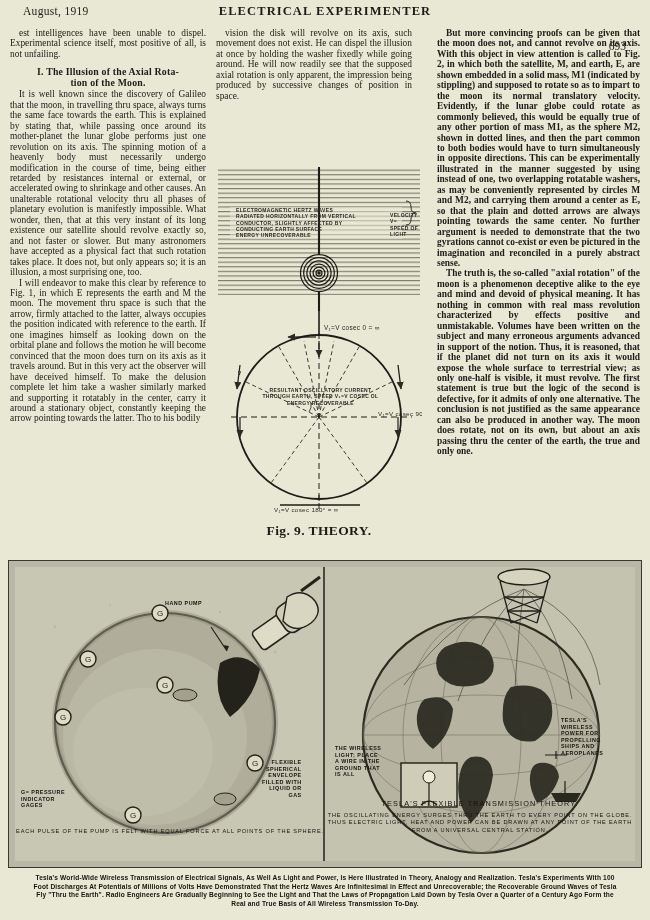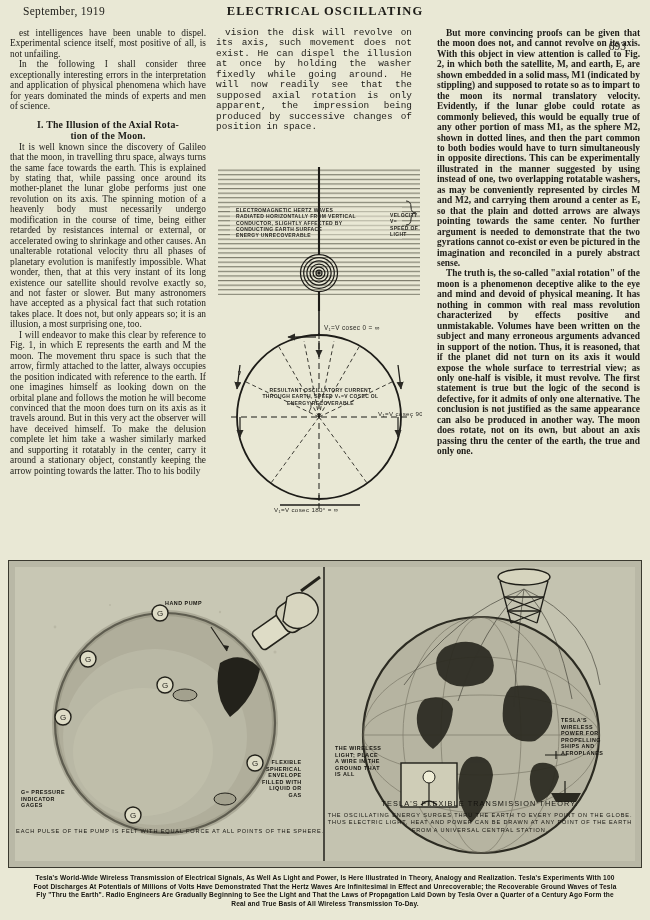--- a/index.html
+++ b/index.html
@@ -16,21 +16,21 @@
   .runhead{position:absolute;left:0;top:0;width:650px;height:26px;}
   .rh-date{position:absolute;left:23px;top:5px;font-size:11.5px;letter-spacing:.3px;}
   .rh-title{position:absolute;left:0;top:4px;width:650px;text-align:center;
             font-family:"Liberation Serif",serif;font-weight:bold;font-size:12.5px;letter-spacing:1.1px;}
   .rh-page{position:absolute;right:24px;top:15px;font-size:11.5px;margin-top:25px;}
 
   
   .cols{position:absolute;left:0;top:28px;width:650px;height:525px;}
   .col{position:absolute;top:0;width:196px;}
   .col1{left:10px;}
-  .col2{left:216px;font-family:Liberation Mono, monospace;}
+  .col2{left:216px;}
   .col3{left:437px;width:203px;font-weight:bold;}
 
   .col p{
     margin:0;
     font-size:9.4px;
     line-height:10.45px;
     text-align:justify;
     text-justify:inter-word;
     text-indent:9px;
     hyphens:none;
@@ -81,30 +81,29 @@
            font-family:"Liberation Sans",sans-serif;font-weight:bold;
            font-size:6.6px;line-height:8.6px;letter-spacing:.15px;
            text-align:center;color:#15140f;}
 </style>
 </head>
 <body>
 
 <div class="page">
 
   <div class="runhead">
-    <div class="rh-date">September, 1919</div>
-    <div class="rh-title">ELECTRICAL OSCILLATING</div>
+    <div class="rh-date">August, 1919</div>
+    <div class="rh-title">ELECTRICAL EXPERIMENTER</div>
     <div class="rh-page">693</div>
   </div>
 
   <div class="cols">
 
     <div class="col col1">
       <p>est intelligences have been unable to dispel. Experimental science itself, most positive of all, is not unfailing.</p>
-      <p>In the following I shall consider three exceptionally interesting errors in the interpretation and application of physical phenomena which have for years dominated the minds of experts and men of science.</p>
       <div class="sechead">
         <span class="l1">I. The Illusion of the Axial Rota-</span>
         <span class="l2">tion of the Moon.</span>
       </div>
       <p>It is well known since the discovery of Galileo that the moon, in travelling thru space, always turns the same face towards the earth. This is explained by stating that, while passing once around its mother-planet the lunar globe performs just one revolution on its axis. The spinning motion of a heavenly body must necessarily undergo modification in the course of time, being either retarded by resistances internal or external, or accelerated owing to shrinkage and other causes. An unalterable rotational velocity thru all phases of planetary evolution is manifestly impossible. What wonder, then, that at this very instant of its long existence our satellite should revolve exactly so, and not faster or slower. But many astronomers have accepted as a physical fact that such rotation takes place. It does not, but only appears so; it is an illusion, a most surprising one, too.</p>
       <p>I will endeavor to make this clear by reference to Fig. 1, in which E represents the earth and M the moon. The movement thru space is such that the arrow, firmly attached to the latter, always occupies the position indicated with reference to the earth. If one imagines himself as looking down on the orbital plane and follows the motion he will become convinced that the moon does turn on its axis as it travels around. But in this very act the observer will have deceived himself. To make the delusion complete let him take a washer similarly marked and supporting it rotatably in the center, carry it around a stationary object, constantly keeping the arrow pointing towards the latter. Tho to his bodily</p>
     </div>
 
     <div class="col col2">
       <p>vision the disk will revolve on its axis, such movement does not exist. He can dispel the illusion at once by holding the washer fixedly while going around. He will now readily see that the supposed axial rotation is only apparent, the impression being produced by successive changes of position in space.</p>
@@ -197,20 +196,21 @@
       <div class="fl b" style="left:32px;top:222px;width:145px;text-align:center;white-space:pre-line;">RESULTANT OSCILLATORY CURRENT
 THROUGH EARTH, SPEED V₁=V COSEC OL
 ENERGY RECOVERABLE</div>
 
       <div class="fl" style="left:162px;top:246px;font-size:6.2px;">V₁=V cosec 90°</div>
 
       <div class="fl" style="left:58px;top:342px;font-size:6.2px;">V₁=V cosec 180° = ∞</div>
 
       <div class="fl b" style="left:22px;top:206px;font-size:4.6px;">V</div>
     </div>
+    <div class="figcap">Fig. 9.   THEORY.</div>
   </div>
 
   <div class="illo">
     <div class="illo-inner">
 
       <div class="half left">
         <div class="bigword l">"ANALOGY"</div>
 
         <svg width="311" height="296" viewBox="0 0 311 296" style="position:absolute;left:0;top:0;">
           <rect x="0" y="0" width="311" height="296" fill="#c8c7b4"></rect>

